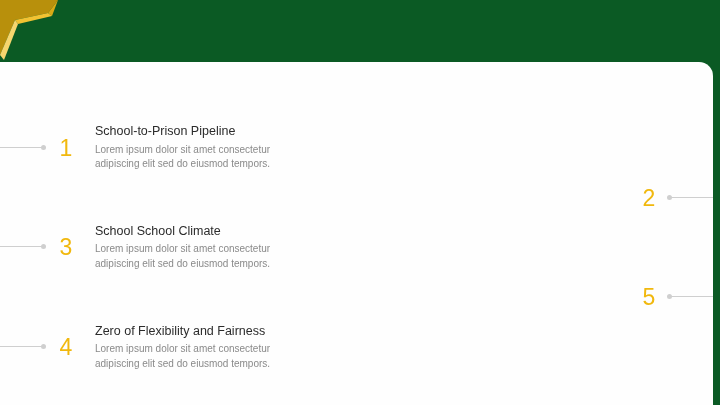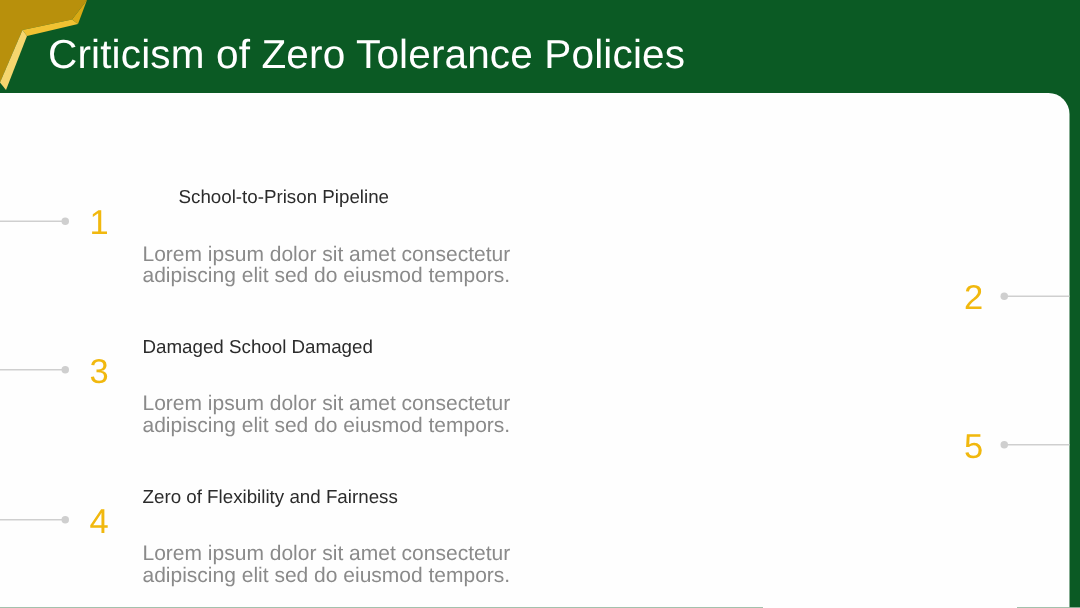--- a/index.html
+++ b/index.html
@@ -32,62 +32,61 @@
       background: #cfcfcf;
     }
     .num {
       position: absolute; color: #f1b80e; font-size: 23px; line-height: 26px;
       width: 20px; text-align: center;
     }
     .heading {
       position: absolute; color: #2b2b2b; font-size: 12.5px; line-height: 16px; white-space: nowrap;
     }
     .desc {
-      position: absolute; color: #8a8a8a; font-size: 14px; line-height: 15px; white-space: nowrap; margin-top: 20px;
+      position: absolute; color: #8a8a8a; font-size: 10px; line-height: 15px; white-space: nowrap;
     }
   </style>
 </head>
 <body>
 
 <div class="header">
   <svg class="corner-shape" viewBox="0 0 60 60">
     <polygon points="0,0 58,0 48,13 15,20 0,55" fill="#b8900c"></polygon>
     <polygon points="58,0 48,13 52,16" fill="#d9a914"></polygon>
     <polygon points="48,13 52,16 18,24 15,20" fill="#f1c232"></polygon>
     <polygon points="15,20 18,24 4,60 0,55" fill="#f6d66e"></polygon>
   </svg>
-  <h1 class="title">Criticism of Zero Tolerance Policies</h1>
 </div>
 
 <div class="card"></div>
 
 <div class="item left">
   <div class="connector" style="left:0;top:147px;width:44px;">
     <span class="dot" style="right:-2px;"></span>
   </div>
   <div class="num" style="left:56px;top:135px;">1</div>
-  <div class="heading" style="left:95px;top:123px;margin-left:24px;">School-to-Prison Pipeline</div>
+  <div class="heading" style="left:95px;top:123px;">School-to-Prison Pipeline</div>
   <div class="desc" style="left:95px;top:142px;">Lorem ipsum dolor sit amet consectetur</div>
   <div class="desc" style="left:95px;top:156px;">adipiscing elit sed do eiusmod tempors.</div>
 </div>
 
 <div class="item right">
   <div class="connector" style="left:669px;top:197px;width:44px;">
     <span class="dot" style="left:-2px;"></span>
   </div>
   <div class="num" style="left:639px;top:185px;">2</div>
 
 </div>
 
 <div class="item left">
   <div class="connector" style="left:0;top:246px;width:44px;">
     <span class="dot" style="right:-2px;"></span>
   </div>
   <div class="num" style="left:56px;top:234px;">3</div>
-  <div class="heading" style="left:95px;top:223px;">Damaged School Damaged</div>
+  <div class="heading" style="left:95px;top:223px;">School School Climate</div>
   <div class="desc" style="left:95px;top:241px;">Lorem ipsum dolor sit amet consectetur</div>
   <div class="desc" style="left:95px;top:256px;">adipiscing elit sed do eiusmod tempors.</div>
 </div>
 
 <div class="item left">
   <div class="connector" style="left:0;top:346px;width:44px;">
     <span class="dot" style="right:-2px;"></span>
   </div>
   <div class="num" style="left:56px;top:334px;">4</div>
   <div class="heading" style="left:95px;top:323px;">Zero of Flexibility and Fairness</div>

